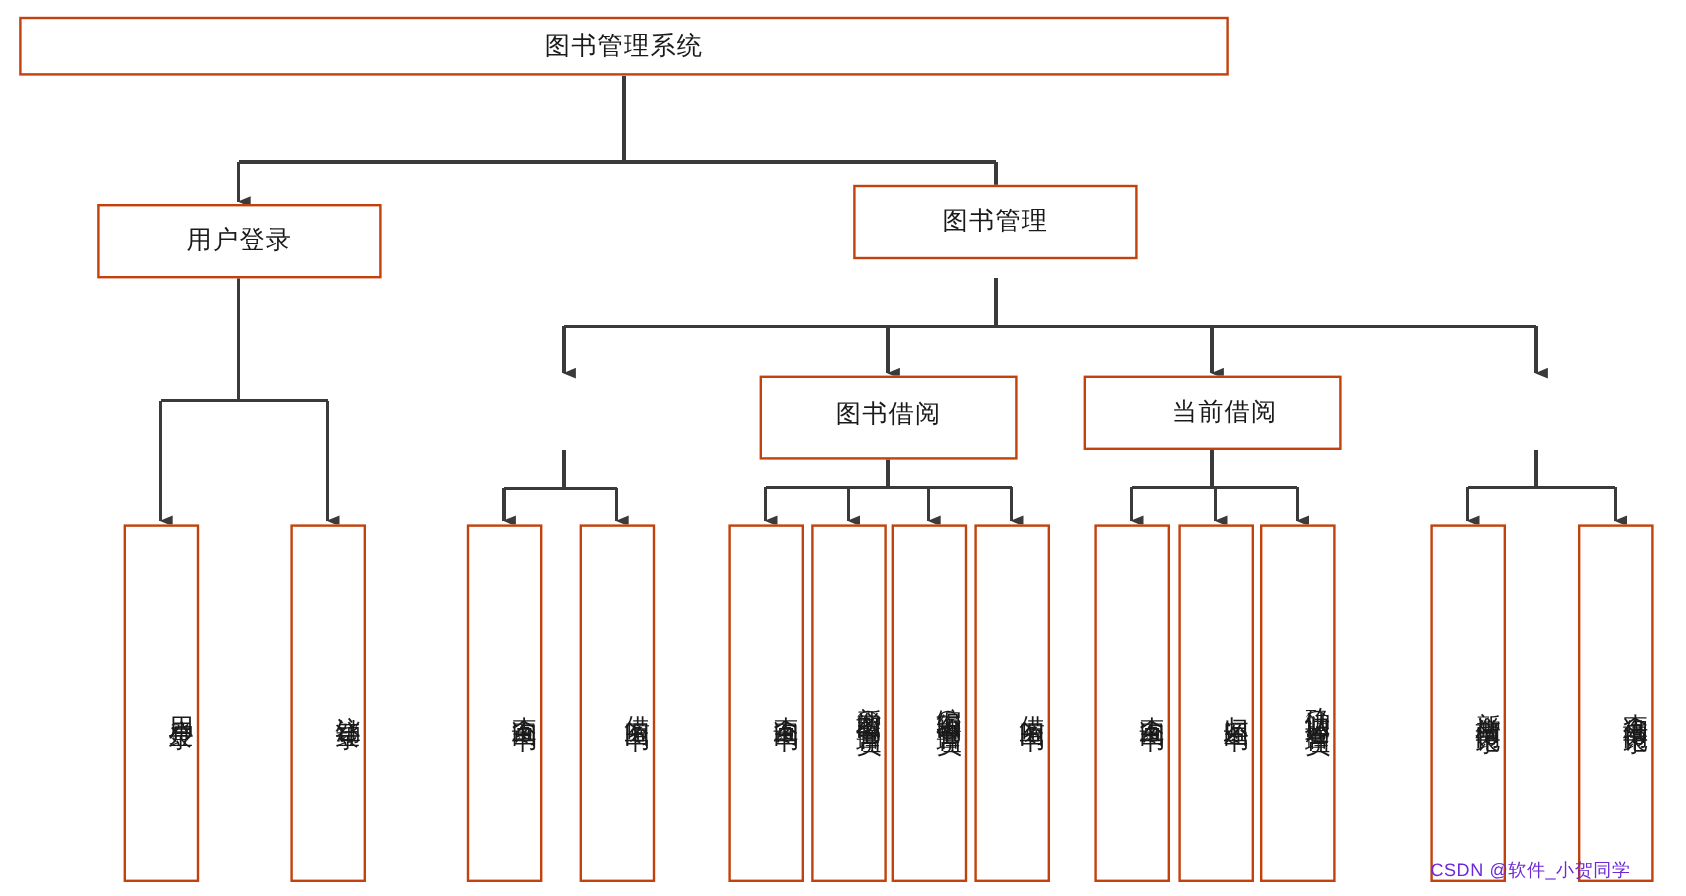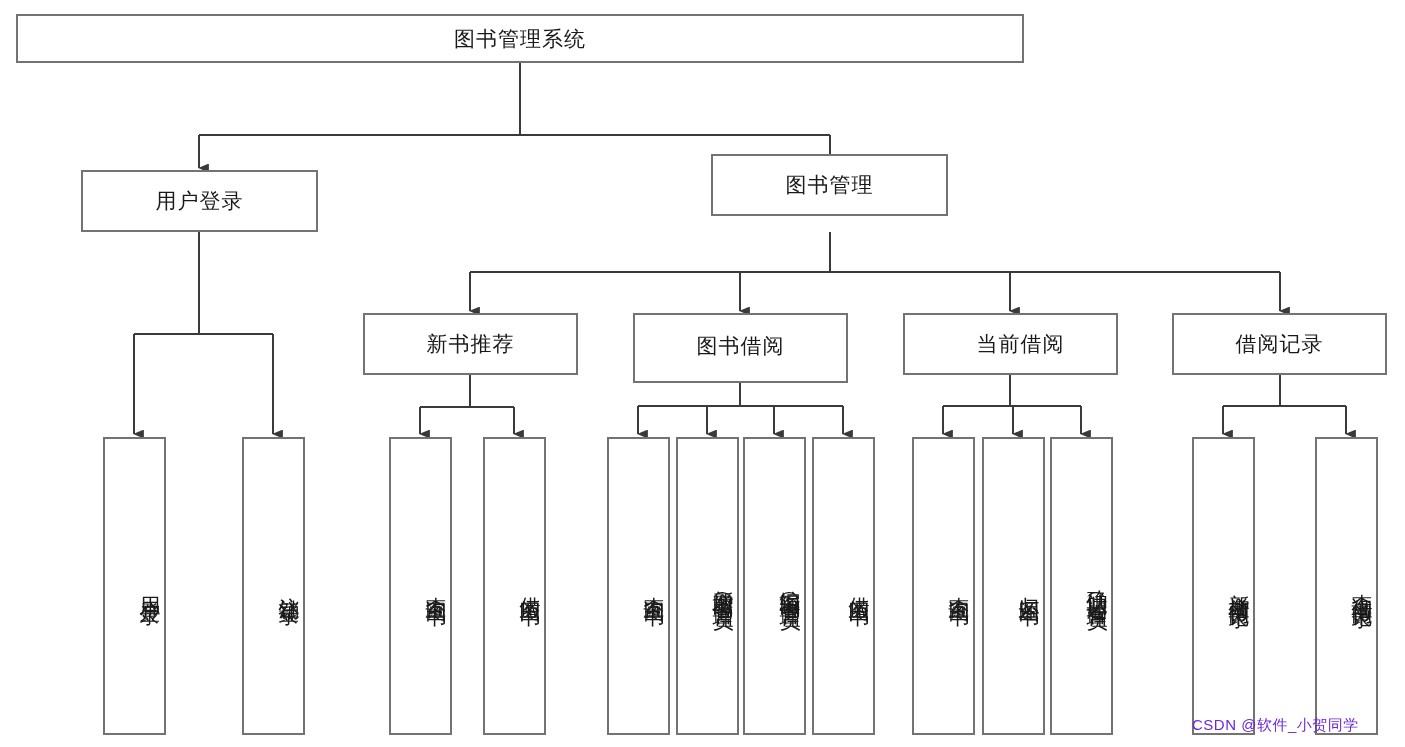--- a/index.html
+++ b/index.html
@@ -24,21 +24,21 @@
     left: 0;
     top: 0;
     width: 1405px;
     height: 747px;
     pointer-events: none;
   }
   .node {
     position: absolute;
     box-sizing: border-box;
     background: #ffffff;
-    border: 2px solid #737373;
+    border: 2px solid #c2410c;
     display: flex;
     align-items: center;
     justify-content: center;
     color: #1a1a1a;
   }
   .node.horiz {
     font-size: 21px;
     letter-spacing: 1px;
     line-height: 1.2;
   }
@@ -129,31 +129,25 @@
     <span>图书管理系统</span>
   </div>
 
   <div class="node horiz" style="left:81px; top:170px; width:237px; height:62px;">
     <span>用户登录</span>
   </div>
   <div class="node horiz" style="left:711px; top:154px; width:237px; height:62px;">
     <span>图书管理</span>
   </div>
 
-  <div class="node horiz" style="left:363px; top:313px; width:215px; height:62px;">
-    <span>新书推荐</span>
-  </div>
   <div class="node horiz" style="left:633px; top:313px; width:215px; height:70px;font-family:Liberation Mono, monospace;">
     <span>图书借阅</span>
   </div>
   <div class="node horiz" style="left:903px; top:313px; width:215px; height:62px;padding-left:20px;">
     <span>当前借阅</span>
-  </div>
-  <div class="node horiz" style="left:1172px; top:313px; width:215px; height:62px;">
-    <span>借阅记录</span>
   </div>
 
   <div class="node vert" style="left:103px; top:437px; width:63px; height:298px;">
     <span>用户登录</span>
   </div>
   <div class="node vert" style="left:242px; top:437px; width:63px; height:298px;">
     <span>注销登录</span>
   </div>
 
   <div class="node vert" style="left:389px; top:437px; width:63px; height:298px;">

